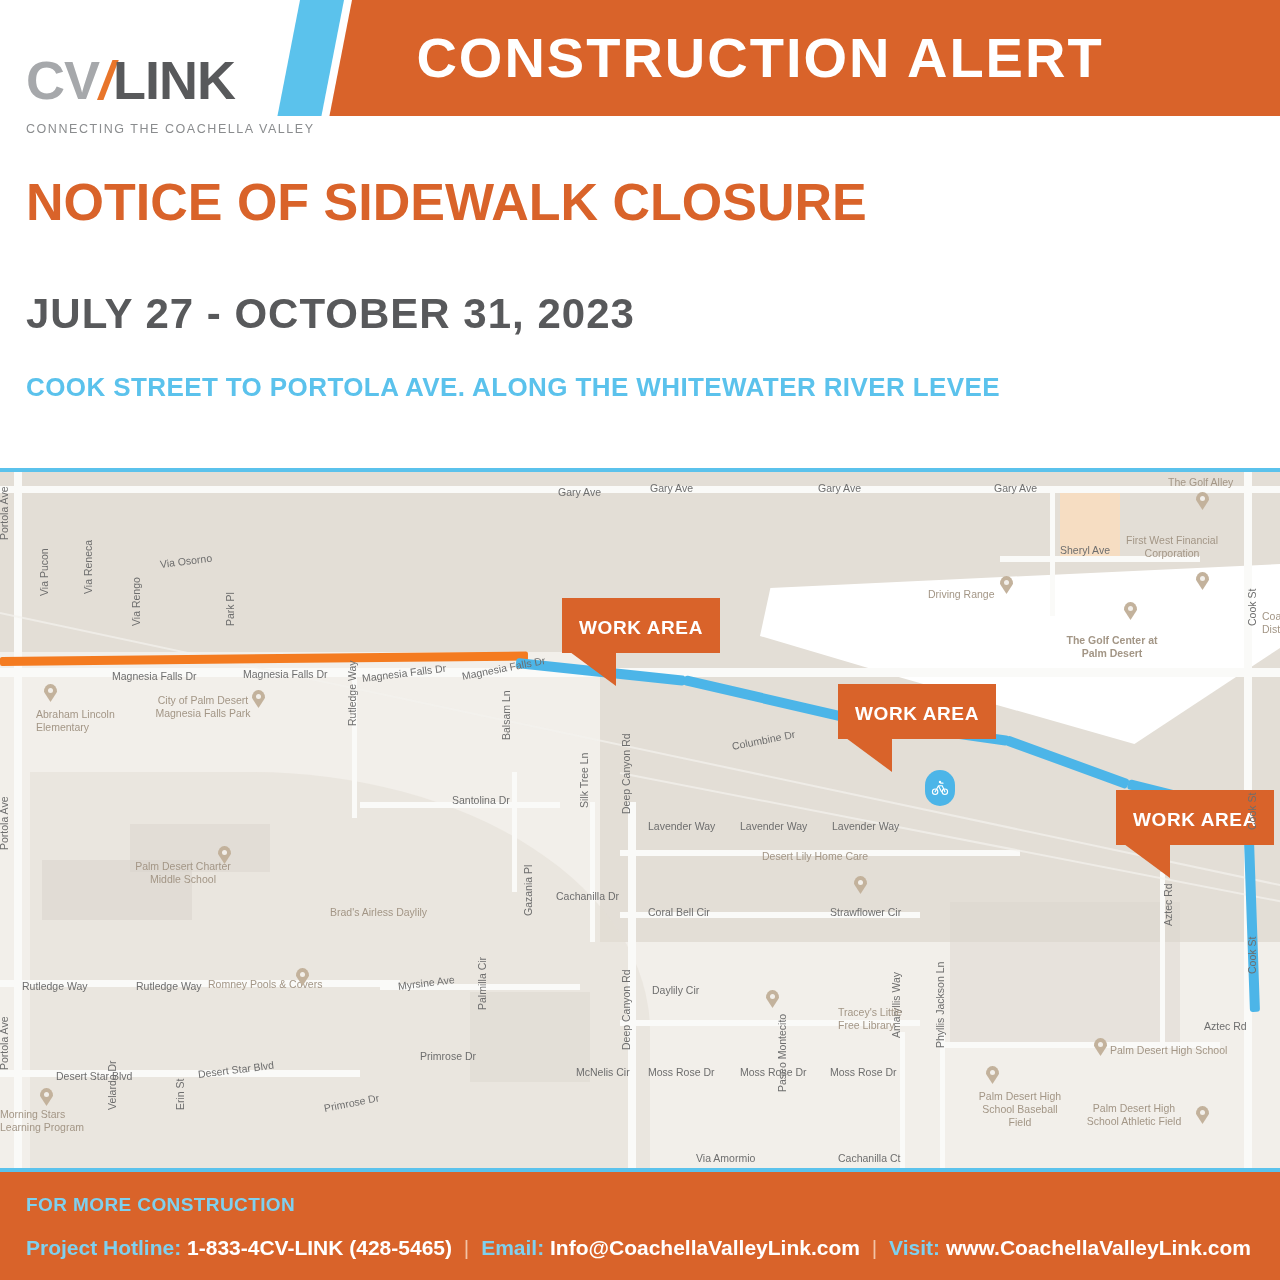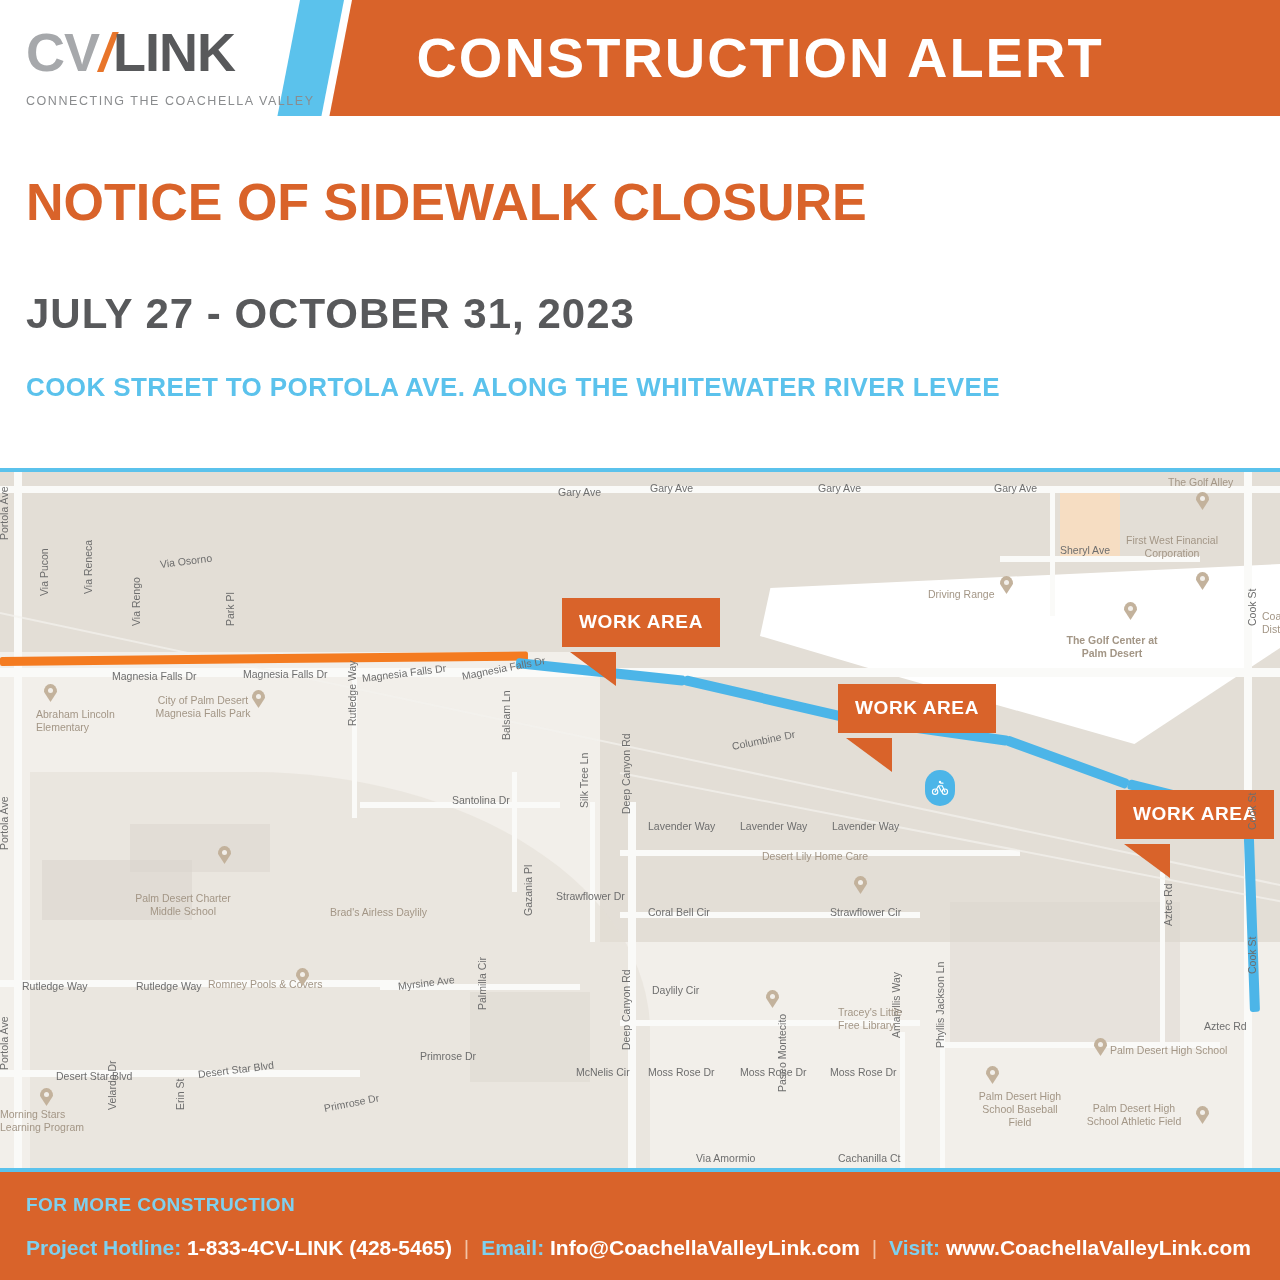--- a/index.html
+++ b/index.html
@@ -40,21 +40,21 @@
     font-weight: bold;
     letter-spacing: 2px;
     line-height: 76px;
     white-space: nowrap;
   }
 
   
   .cvlink-logo { position: absolute; left: 26px; top: 22px; width: 252px; }
   .cvlink-wordmark {
     font-size: 54px; font-weight: bold; letter-spacing: -1px;
-    line-height: 60px; white-space: nowrap;
+    line-height: 60px; white-space: nowrap; margin-top: 28px;
   }
   .cv-part { color: #A6A8AB; }
   .slash-part { color: #E8752A; font-style: italic; font-weight: bold; }
   .link-part { color: #58595B; }
   .cvlink-tagline {
     margin-top: 12px;
     font-size: 12.5px; color: #8A8C8E; letter-spacing: 1.55px;
     white-space: nowrap;
   }
 
@@ -164,21 +164,21 @@
     position: absolute; width: 30px; height: 36px;
     background: #4CB5E8; border-radius: 15px;
     display: flex; align-items: center; justify-content: center;
   }
 
   
   .callout { position: absolute; }
   .callout-box {
     background: #D9632A; color: #ffffff;
     font-size: 19px; font-weight: bold; letter-spacing: 0.6px;
-    padding: 13px 17px 14px 17px; white-space: nowrap;
+    padding: 19px 17px 14px 17px; white-space: nowrap;
     text-align: center;
   }
   .callout-tail {
     position: absolute; width: 0; height: 0;
     border-style: solid;
     border-width: 34px 0 0 46px;
     border-color: #D9632A transparent transparent transparent;
   }
 
   
@@ -332,21 +332,21 @@
   <div class="map-label rot90" style="left:180px;top:632px;">Erin St</div>
   <div class="map-label rot-slight2" style="left:324px;top:630px;">Primrose Dr</div>
   <div class="map-label" style="left:420px;top:578px;">Primrose Dr</div>
 
   <div class="map-label rot-slight" style="left:398px;top:508px;">Myrsine Ave</div>
   <div class="map-label rot90" style="left:482px;top:532px;">Palmilla Cir</div>
   <div class="map-label rot90" style="left:528px;top:438px;">Gazania Pl</div>
   <div class="map-label rot90" style="left:506px;top:262px;">Balsam Ln</div>
   <div class="map-label" style="left:452px;top:322px;">Santolina Dr</div>
   <div class="map-label rot90" style="left:584px;top:330px;">Silk Tree Ln</div>
-  <div class="map-label" style="left:556px;top:418px;">Strawflower Dr</div>
+  <div class="map-label" style="left:556px;top:418px;">Cachanilla Dr</div>
   <div class="map-label rot90" style="left:626px;top:336px;">Deep Canyon Rd</div>
   <div class="map-label rot90" style="left:626px;top:572px;">Deep Canyon Rd</div>
 
   <div class="map-label rot-slight2" style="left:732px;top:268px;">Columbine Dr</div>
   <div class="map-label" style="left:648px;top:348px;">Lavender Way</div>
   <div class="map-label" style="left:740px;top:348px;">Lavender Way</div>
   <div class="map-label" style="left:832px;top:348px;">Lavender Way</div>
   <div class="map-label" style="left:648px;top:434px;">Coral Bell Cir</div>
   <div class="map-label" style="left:652px;top:512px;">Daylily Cir</div>
   <div class="map-label" style="left:648px;top:594px;">Moss Rose Dr</div>
@@ -366,21 +366,21 @@
   <div class="map-label" style="left:994px;top:10px;">Gary Ave</div>
   <div class="map-label" style="left:1060px;top:72px;">Sheryl Ave</div>
   <div class="map-label rot90" style="left:1252px;top:148px;">Cook St</div>
   <div class="map-label rot90" style="left:1252px;top:352px;">Cook St</div>
   <div class="map-label rot90" style="left:1252px;top:496px;">Cook St</div>
   <div class="map-label rot90" style="left:1168px;top:448px;">Aztec Rd</div>
   <div class="map-label" style="left:1204px;top:548px;">Aztec Rd</div>
 
   <div class="map-label poi" style="left:36px;top:236px;width:90px;white-space:normal;line-height:13px;">Abraham Lincoln Elementary</div>
   <div class="map-label poi" style="left:148px;top:222px;width:110px;white-space:normal;line-height:13px;text-align:center;">City of Palm Desert Magnesia Falls Park</div>
-  <div class="map-label poi" style="left:128px;top:388px;width:110px;white-space:normal;line-height:13px;text-align:center;margin-top:32px;">Palm Desert Charter Middle School</div>
+  <div class="map-label poi" style="left:128px;top:388px;width:110px;white-space:normal;line-height:13px;text-align:center;">Palm Desert Charter Middle School</div>
   <div class="map-label poi" style="left:330px;top:434px;">Brad's Airless Daylily</div>
   <div class="map-label poi" style="left:208px;top:506px;">Romney Pools &amp; Covers</div>
   <div class="map-label poi" style="left:0;top:636px;width:92px;white-space:normal;line-height:13px;">Morning Stars Learning Program</div>
   <div class="map-label poi" style="left:762px;top:378px;">Desert Lily Home Care</div>
   <div class="map-label poi" style="left:838px;top:534px;width:80px;white-space:normal;line-height:13px;">Tracey's Little Free Library</div>
   <div class="map-label poi" style="left:928px;top:116px;">Driving Range</div>
   <div class="map-label poi" style="left:1062px;top:162px;width:100px;white-space:normal;line-height:13px;text-align:center;font-weight:bold;">The Golf Center at Palm Desert</div>
   <div class="map-label poi" style="left:1168px;top:4px;">The Golf Alley</div>
   <div class="map-label poi" style="left:1124px;top:62px;width:96px;white-space:normal;line-height:13px;text-align:center;">First West Financial Corporation</div>
   <div class="map-label poi" style="left:1262px;top:138px;width:40px;white-space:normal;line-height:13px;">Coa... Distr...</div>

